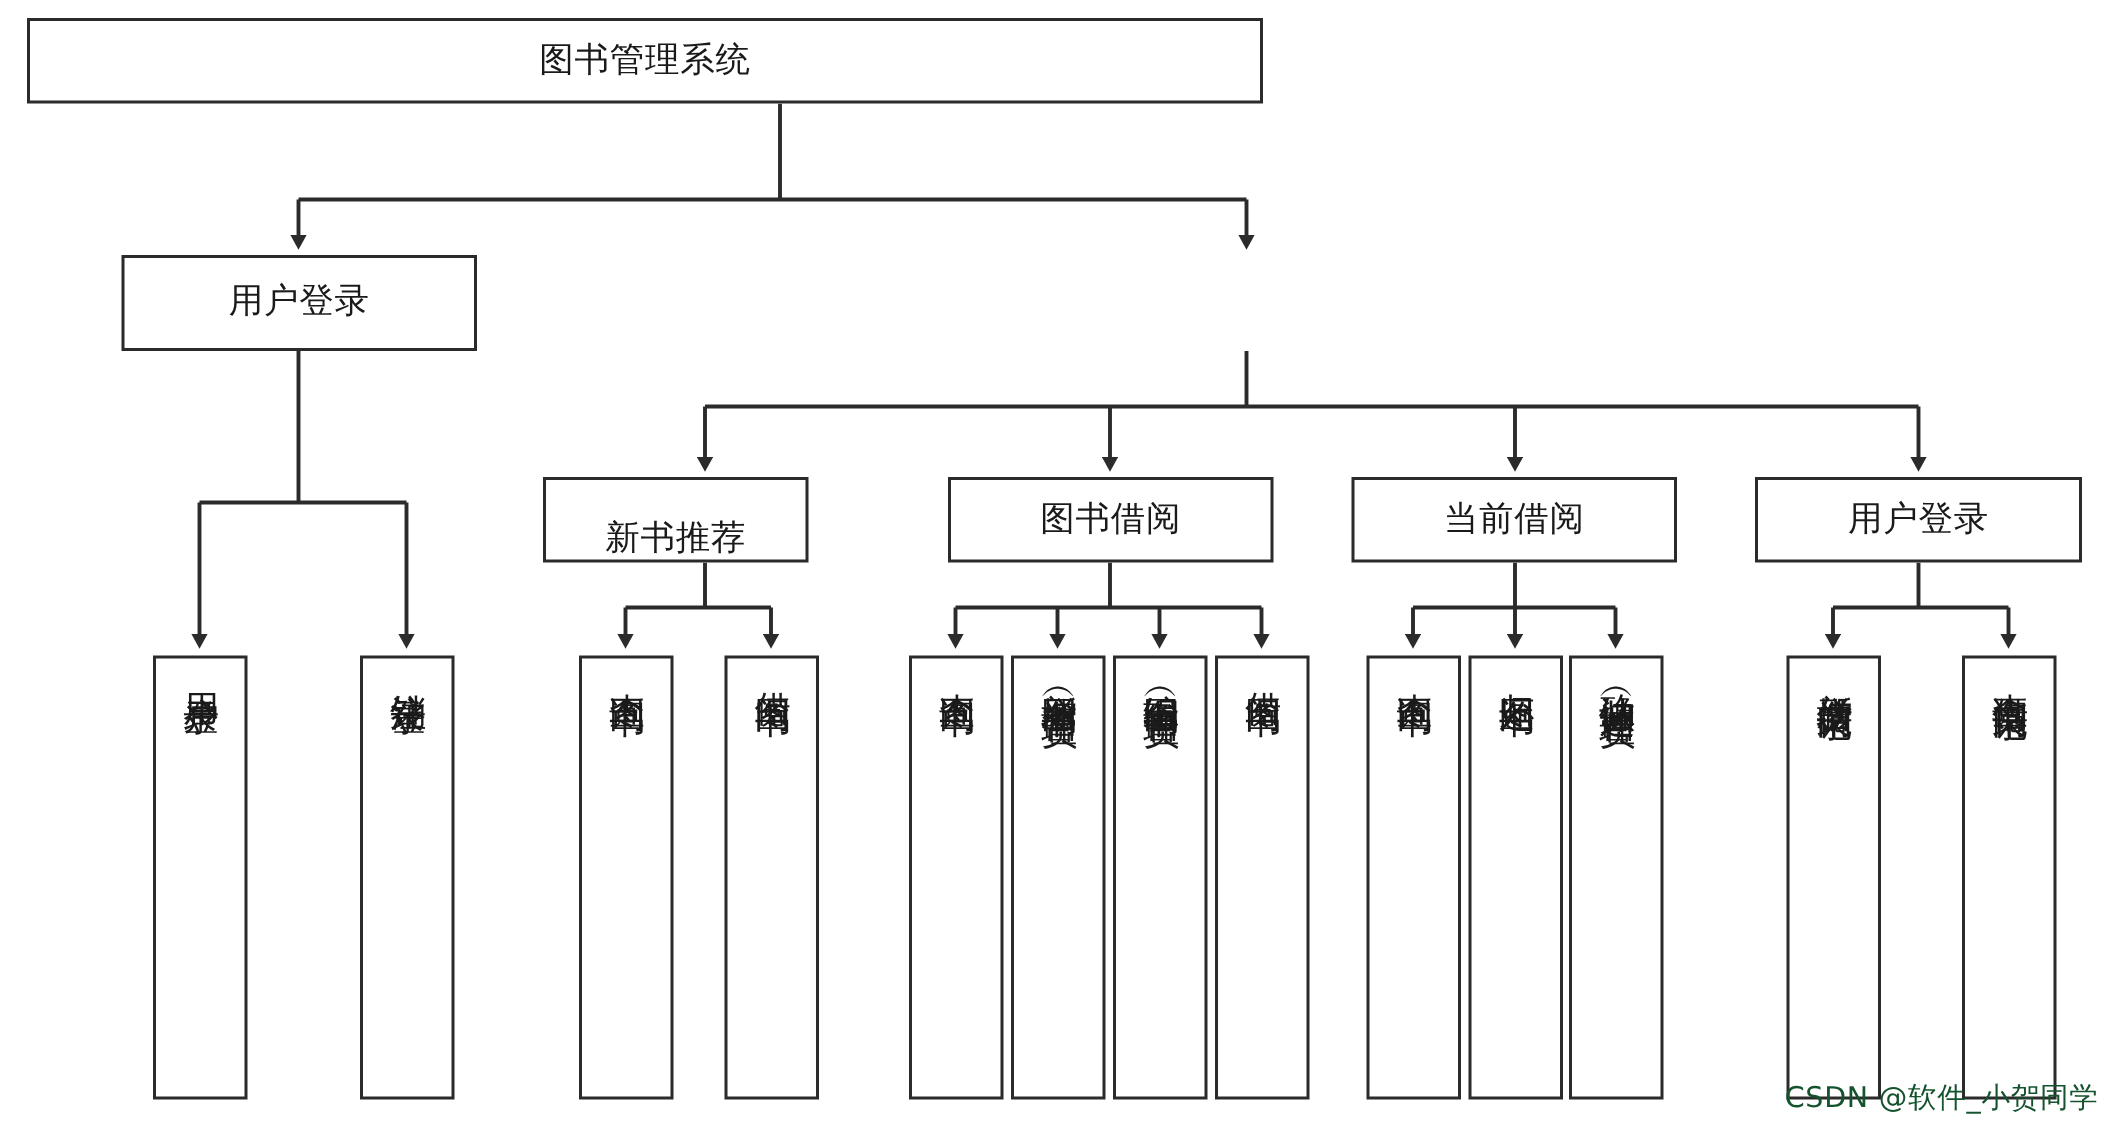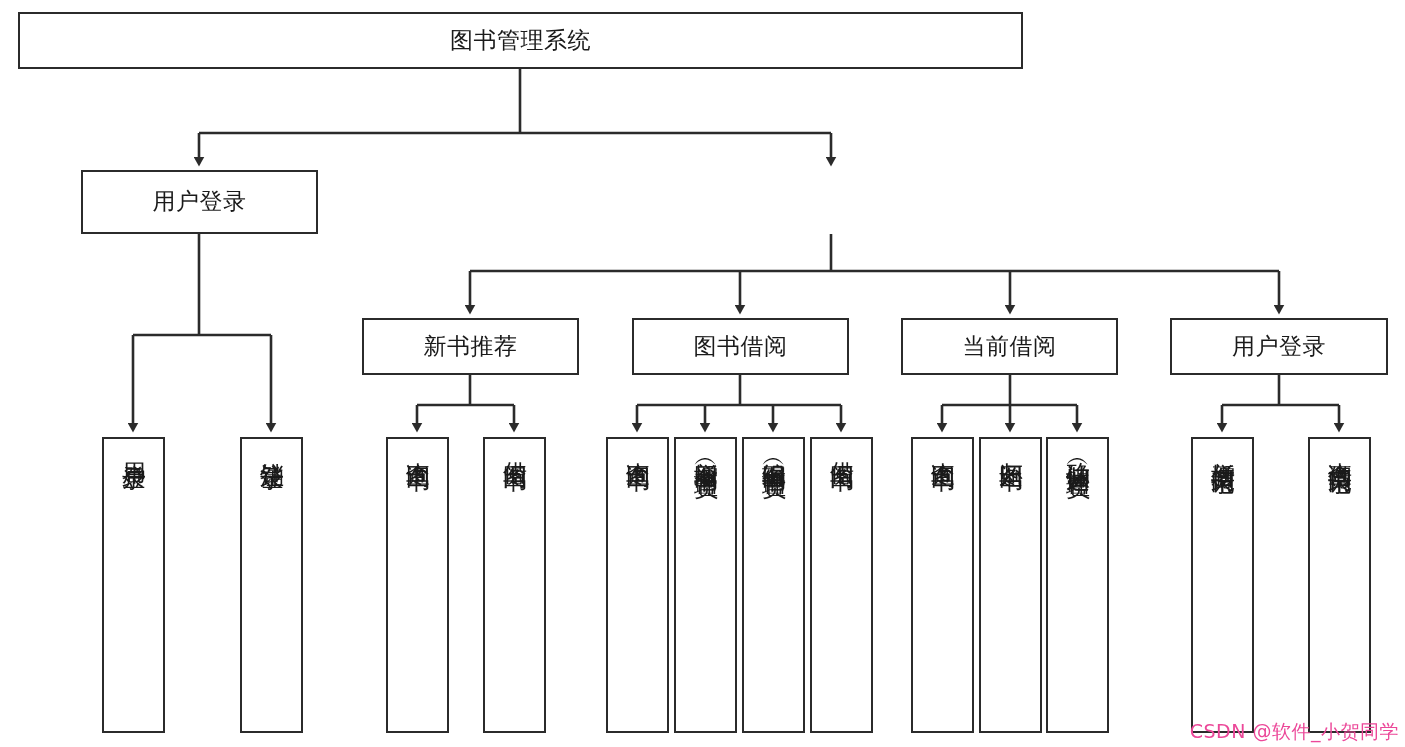--- a/index.html
+++ b/index.html
@@ -61,21 +61,21 @@
     font-size: 24px;
     line-height: 1.05;
     letter-spacing: 2px;
     white-space: nowrap;
   }
   .watermark {
     position: absolute;
     right: 6px;
     bottom: 2px;
     font-size: 19px;
-    color: #ec4899;
+    color: #14532d;
     letter-spacing: 0.5px;
     white-space: nowrap;
   }
 </style>
 </head>
 <body>
 
 <div id="diagram-root">
 
   <svg class="connectors" viewBox="0 0 1405 747" xmlns="http://www.w3.org/2000/svg">
@@ -121,29 +121,29 @@
       <path d="M1010,405 L1010,424" marker-end="url(#arrow)"></path>
       <path d="M1077,405 L1077,424" marker-end="url(#arrow)"></path>
 
       <path d="M1279,375 L1279,405"></path>
       <path d="M1222,405 L1339,405"></path>
       <path d="M1222,405 L1222,424" marker-end="url(#arrow)"></path>
       <path d="M1339,405 L1339,424" marker-end="url(#arrow)"></path>
     </g>
   </svg>
 
-  <div class="node horiz root" style="left:18px; top:12px; width:1005px; height:57px;">
+  <div class="node horiz root" style="left:18px; top:12px; width:824px; height:57px;">
     <span class="label">图书管理系统</span>
   </div>
 
   <div class="node horiz" style="left:81px; top:170px; width:237px; height:64px;">
     <span class="label">用户登录</span>
   </div>
 
-  <div class="node horiz" style="left:362px; top:318px; width:217px; height:57px;">
+  <div class="node horiz" style="left:362px; top:318px; width:177px; height:57px;align-items:flex-end;">
     <span class="label">新书推荐</span>
   </div>
   <div class="node horiz" style="left:901px; top:318px; width:217px; height:57px;">
     <span class="label">当前借阅</span>
   </div>
   <div class="node horiz" style="left:632px; top:318px; width:217px; height:57px;">
     <span class="label">图书借阅</span>
   </div>
   <div class="node horiz" style="left:1170px; top:318px; width:218px; height:57px;">
     <span class="label">用户登录</span>

